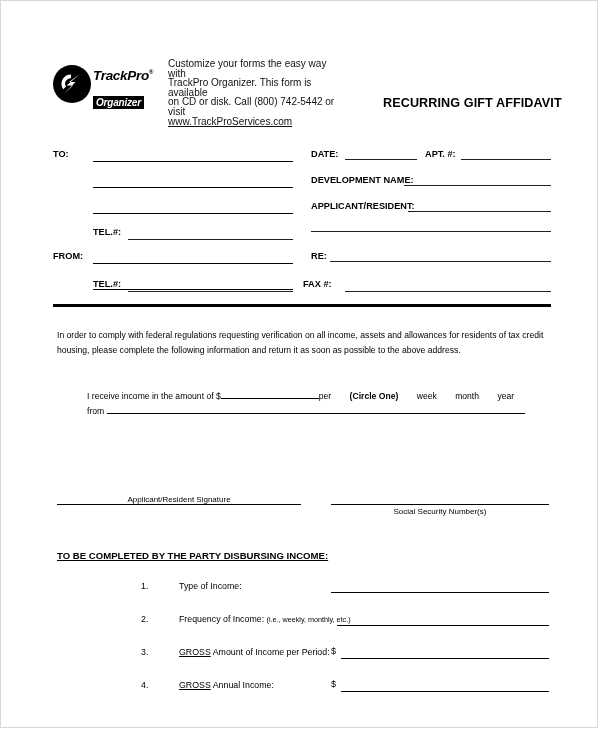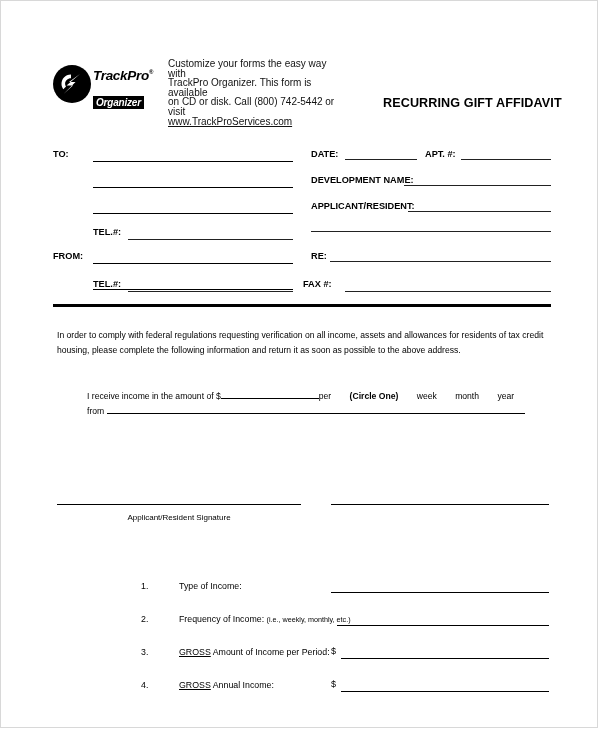--- a/index.html
+++ b/index.html
@@ -185,24 +185,26 @@
     <span class="sp-w"></span><span>year</span>
     <br>
     <span>from</span>
     <span class="inline-rule" style="width:418px;"></span>
   </div>
 
   <div class="para p-intro">In order to comply with federal regulations requesting verification on all income, assets and allowances for residents of tax credit housing, please complete the following information and return it as soon as possible to the above address.</div>
 
 
   <div class="sig-line" style="left:56px;top:503px;width:244px;"></div>
-  <div class="sig-cap" style="left:56px;top:512px;width:244px;">Applicant/Resident Signature</div>
+  <div class="sig-cap" style="left:56px;top:494px;width:244px;">Applicant/Resident Signature</div>
 
   <div class="sig-line" style="left:330px;top:503px;width:218px;"></div>
-
+  <div class="sig-cap" style="left:330px;top:506px;width:218px;">Social Security Number(s)</div>
+
+  <div class="sect-head">TO BE COMPLETED BY THE PARTY DISBURSING INCOME:</div>
 
   <div class="item-num" style="left:140px;top:580px;">1.</div>
   <div class="item-txt" style="left:178px;top:580px;"><span class="u"></span><span>Type of Income:</span> <span class="small"></span></div>
   <div class="item-rule" style="left:330px;top:591px;width:218px;"></div>
 
   <div class="item-num" style="left:140px;top:613px;">2.</div>
   <div class="item-txt" style="left:178px;top:613px;"><span class="u"></span><span>Frequency of Income:</span> <span class="small">(i.e., weekly, monthly, etc.)</span></div>
   <div class="item-rule" style="left:336px;top:624px;width:212px;"></div>
 
   <div class="item-num" style="left:140px;top:646px;">3.</div>

